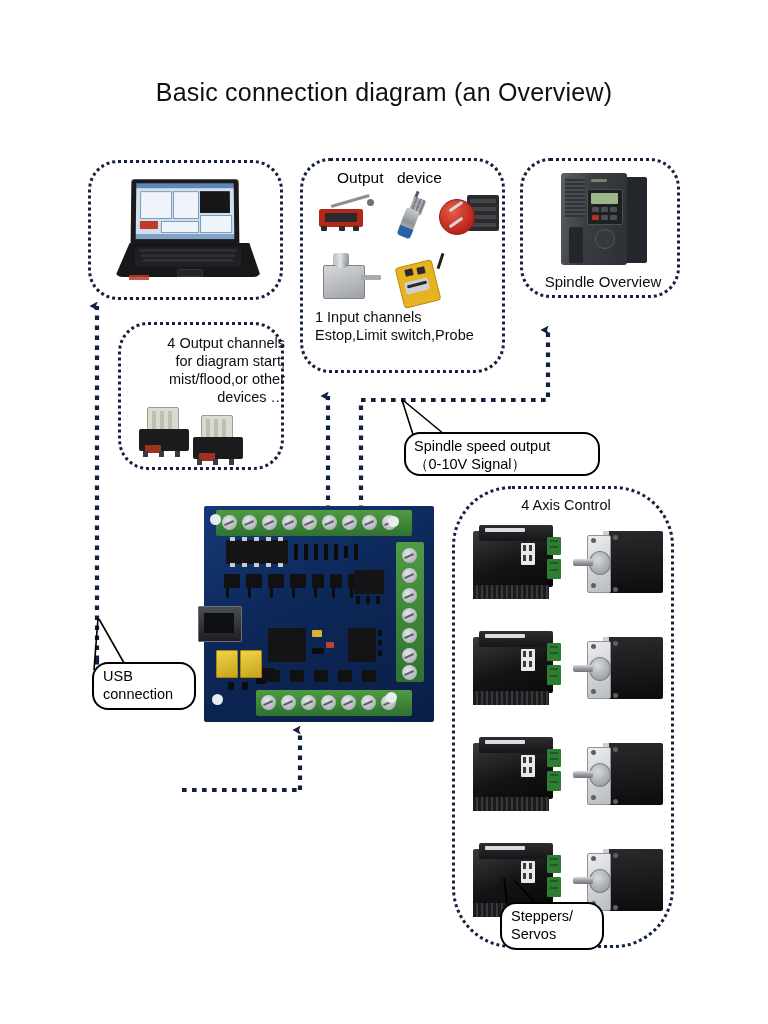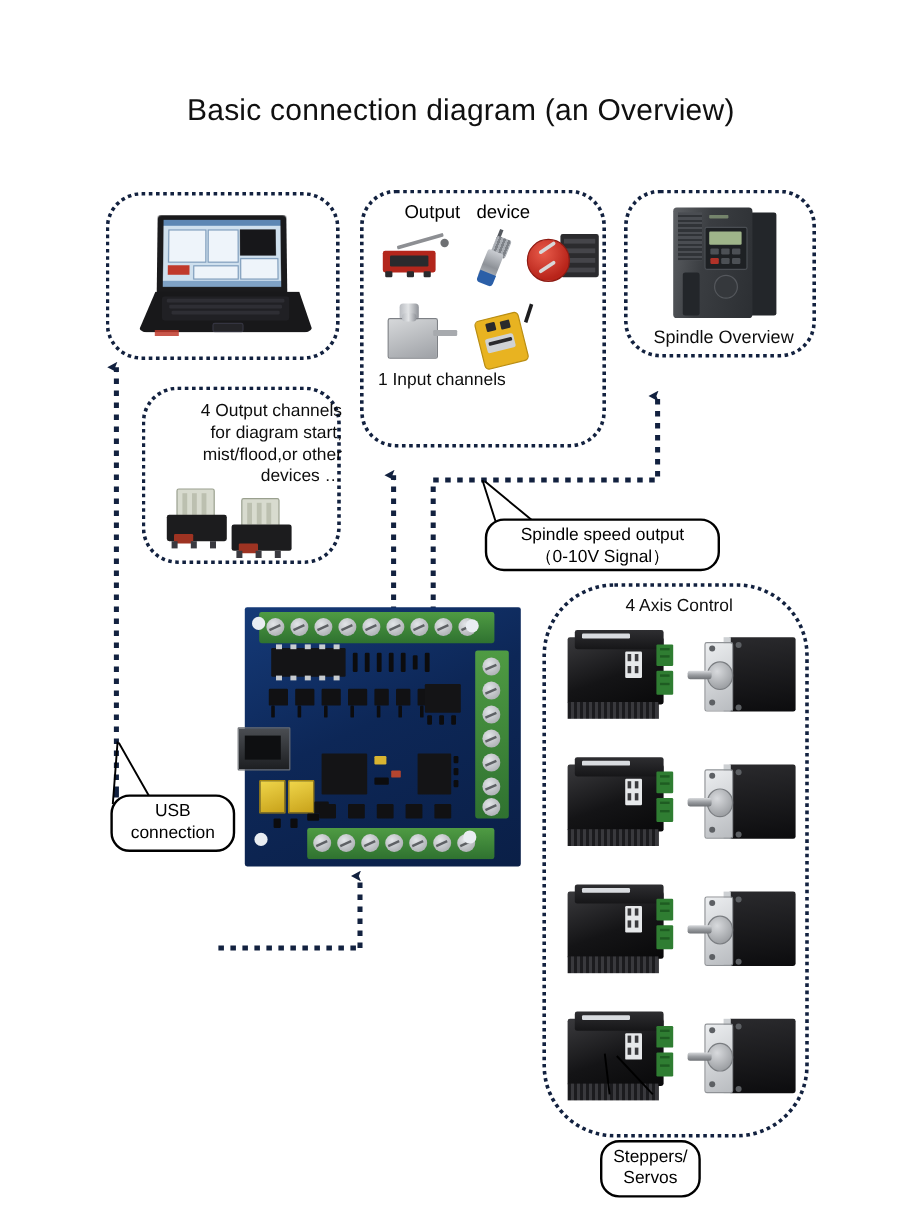--- a/index.html
+++ b/index.html
@@ -25,21 +25,21 @@
   .panel.r-lg{border-radius:60px;}
 
   .cap{font-size:14.5px;line-height:1.24;color:#0d0d0d;}
 
   
   #wires{position:absolute;left:0;top:0;width:768px;height:1024px;overflow:visible;}
 
   
   .balloon{
     position:absolute;border:2px solid #000;border-radius:16px;background:#fff;
-    box-sizing:border-box;font-size:14.5px;line-height:1.22;text-align:center;
+    box-sizing:border-box;font-size:14.5px;line-height:1.22;
   }
 
   
 
   
   .laptop{position:absolute;}
   .lt-screen{position:absolute;background:#1a1a1c;border-radius:3px 3px 0 0;
     transform:perspective(300px) rotateX(4deg);}
   .lt-disp{position:absolute;background:#cfe0ee;overflow:hidden;}
   .lt-base{position:absolute;background:#18181a;border-radius:2px 2px 7px 7px;}
@@ -278,20 +278,21 @@
       <div class="pd-body" style="left:2px;top:10px;width:36px;height:40px;
            transform:rotate(-14deg);"></div>
       <div class="pd-btn" style="left:8px;top:16px;width:8px;height:7px;transform:rotate(-14deg);"></div>
       <div class="pd-btn" style="left:20px;top:14px;width:8px;height:7px;transform:rotate(-14deg);"></div>
       <div class="pd-face" style="left:8px;top:27px;width:24px;height:12px;transform:rotate(-14deg);"></div>
       <div class="pd-btn" style="left:10px;top:30px;width:20px;height:3px;transform:rotate(-14deg);"></div>
     </div>
 
     <div class="abs cap" style="left:12px;top:148px;width:190px;">
       <div>1 Input channels</div>
+      <div>Estop,Limit switch,Probe</div>
     </div>
   </div>
 
   <div class="abs panel r-md" style="left:520px;top:158px;width:160px;height:140px;">
     <div class="vfd" style="left:32px;top:10px;width:96px;height:98px;">
       <div class="vfd-side" style="left:66px;top:6px;width:26px;height:86px;"></div>
       <div class="vfd-main" style="left:6px;top:2px;width:66px;height:92px;"></div>
       <div class="vfd-vent" style="left:10px;top:6px;width:20px;height:40px;"></div>
       <div class="vfd-panel" style="left:32px;top:18px;width:34px;height:34px;">
         <div class="vfd-lcd" style="left:3px;top:3px;width:27px;height:11px;"></div>
@@ -496,21 +497,21 @@
         <div class="mot-bolt" style="left:18px;top:56px;width:5px;height:5px;"></div>
         <div class="mot-bolt" style="left:40px;top:8px;width:5px;height:5px;"></div>
         <div class="mot-bolt" style="left:40px;top:60px;width:5px;height:5px;"></div>
       </div>
     </div>
   </div>
 
   <svg class="abs" style="left:500px;top:878px;width:80px;height:36px;overflow:visible;">
     <path d="M8 34 L4 0 M44 34 L14 2" stroke="#000" stroke-width="1.6" fill="none"></path>
   </svg>
-  <div class="balloon" style="left:500px;top:902px;width:84px;height:48px;padding:4px 9px 0 9px;margin-top:48px;">
+  <div class="balloon" style="left:500px;top:902px;width:104px;height:48px;padding:4px 9px 0 9px;">
     <div>Steppers/</div>
     <div>Servos</div>
   </div>
 
 
   <div id="pcb" style="left:198px;top:500px;width:242px;height:228px;">
     <div class="pcb-main" style="left:6px;top:6px;width:230px;height:216px;"></div>
 
     <div class="tb" style="left:18px;top:10px;width:196px;height:26px;"></div>
     <div class="tb-scr" style="left:24px;top:15px;width:15px;height:15px;"></div>

